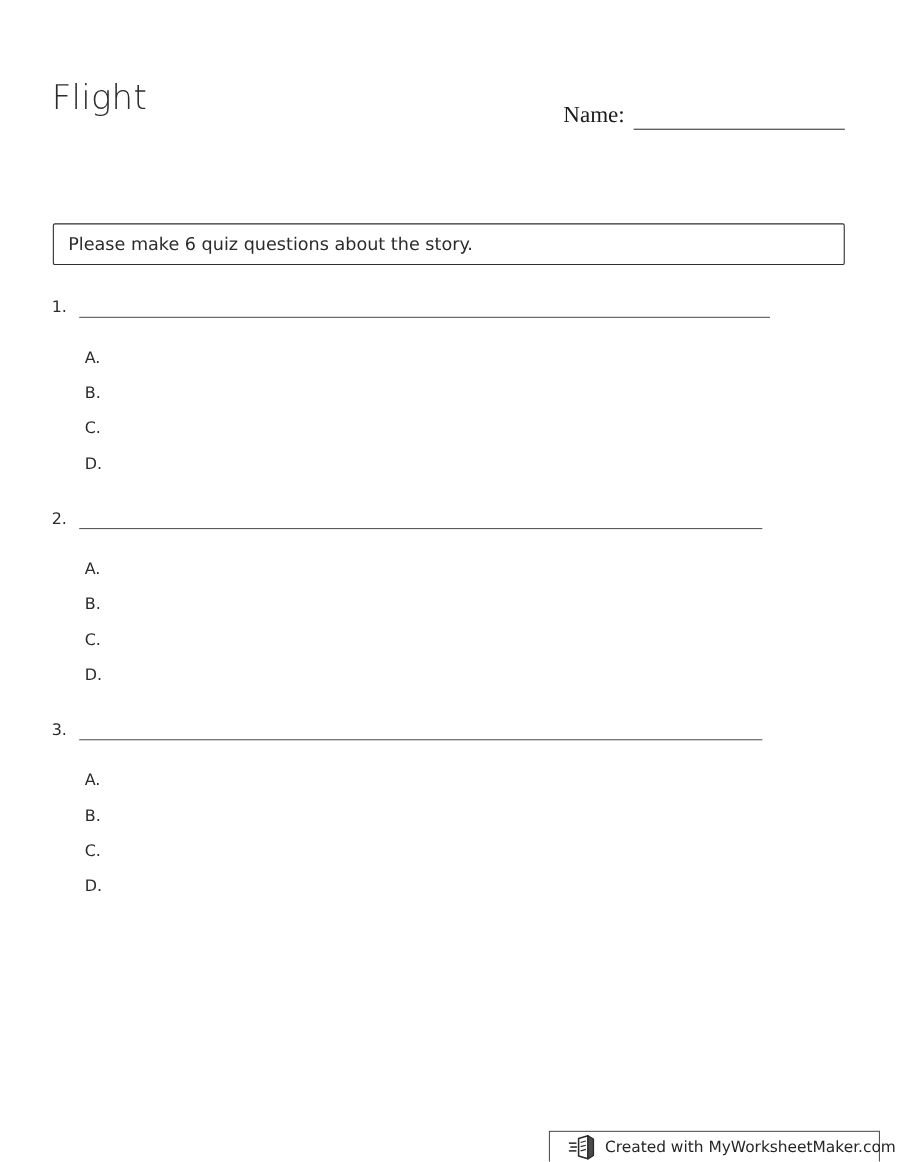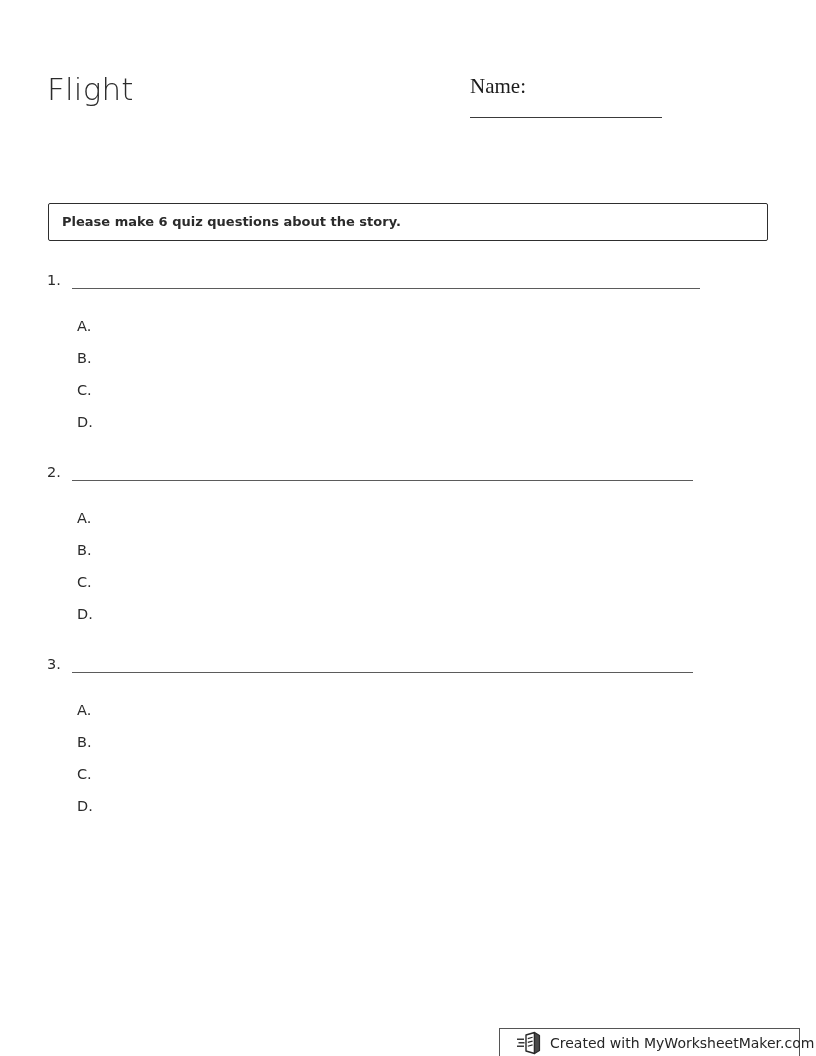--- a/index.html
+++ b/index.html
@@ -40,23 +40,23 @@
   }
 
   .namedate {
     position: absolute;
     left: 470px;
     top: 50px;
     width: 298px;
   }
   .namedate-row {
     display: flex;
+    align-items: flex-end;
     justify-content: flex-end;
     height: 44px;
-    flex-direction: column;
   }
   .namedate-label {
     font-family: "Liberation Serif", serif;
     font-size: 21px;
     line-height: 24px;
     color: #1c1c1c;
     padding-right: 8px;
     padding-bottom: 2px;
     white-space: nowrap;
   }
@@ -75,22 +75,22 @@
     width: 720px;
     height: 38px;
     box-sizing: border-box;
     border: 1.2px solid #2e2e2e;
     border-radius: 2px;
     display: flex;
     align-items: center;
   }
   .instruction-text {
     font-family: "DejaVu Sans", sans-serif;
-    font-size: 13px;
-    font-weight: 700;
+    font-size: 16px;
+    font-weight: 400;
     line-height: 18px;
     color: #2b2b2b;
     padding-left: 13px;
     white-space: nowrap;
   }
 
   
   .questions {
     position: absolute;
     left: 0;

